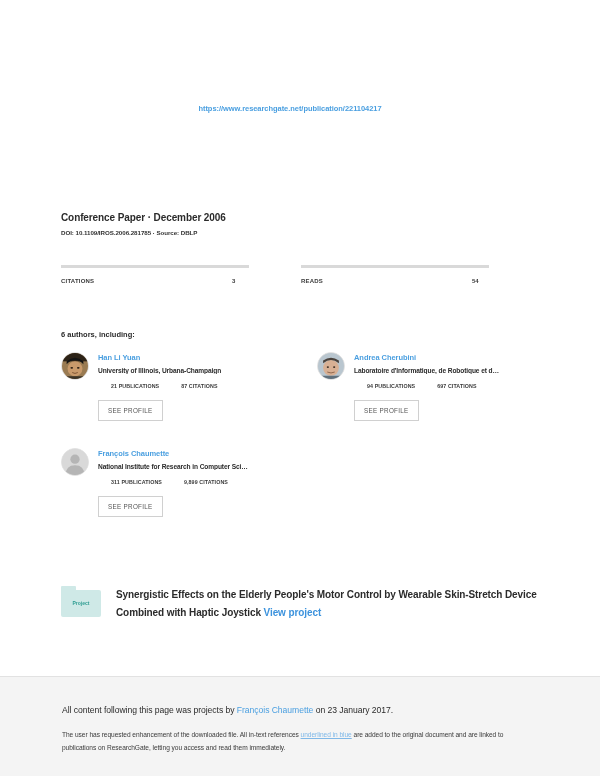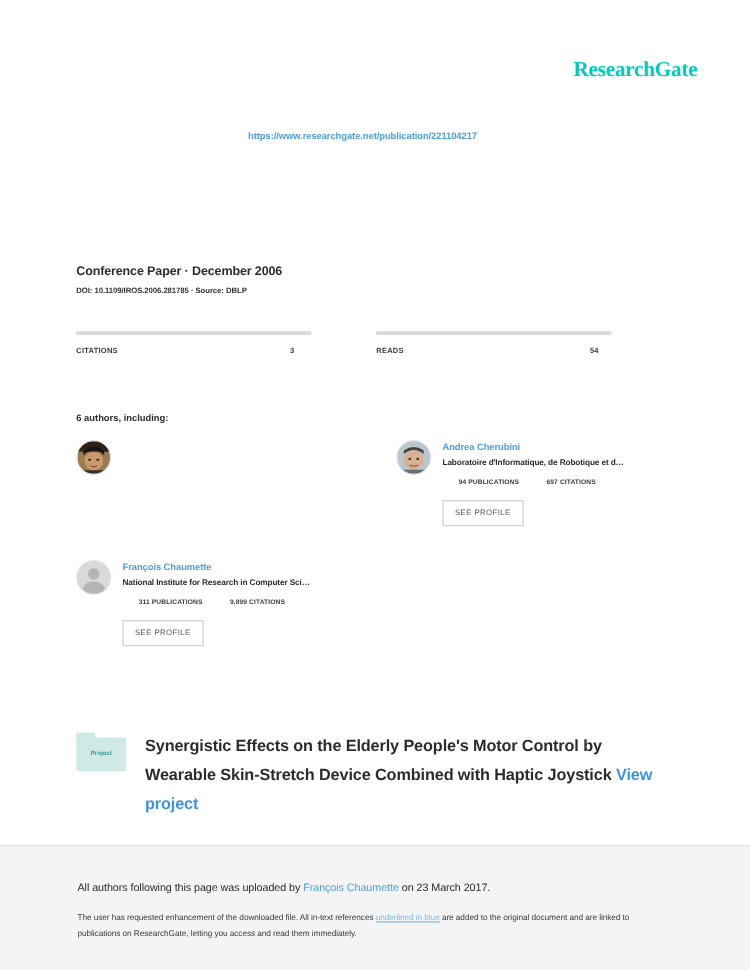--- a/index.html
+++ b/index.html
@@ -206,21 +206,21 @@
   .project-icon .body span {
     display: block;
     text-align: center;
     margin-top: 10px;
     font-size: 5px;
     font-weight: bold;
     color: #2f9d92;
   }
   .project-text {
     margin-left: 55px;
-    font-size: 13px;
+    font-size: 10px;
     font-weight: bold;
     color: #2b2b2b;
     line-height: 1.75;
     letter-spacing: -0.1px;
   }
   .view-project { color: #3d93dd; }
 
   
   .footer-divider {
     position: absolute;
@@ -260,21 +260,20 @@
   .footer-note .u {
     color: #7fb8e8;
     text-decoration: underline;
   }
 </style>
 </head>
 <body>
 
 <div class="page">
 
-  <div class="rg-logo">ResearchGate</div>
   <div class="paper-url">https://www.researchgate.net/publication/221104217</div>
 
   <div class="meta">
     <div class="meta-type">
       <span>Conference Paper</span>
       <span>·</span>
       <span>December 2006</span>
     </div>
     <div class="meta-doi">DOI: 10.1109/IROS.2006.281785 · Source: DBLP</div>
   </div>
@@ -301,20 +300,29 @@
           <rect width="28" height="28" fill="#9a7b52"></rect>
           <rect x="0" y="0" width="28" height="9" fill="#2c2217"></rect>
           <circle cx="14" cy="17" r="8" fill="#c99a6b"></circle>
           <path d="M5 12 Q14 3 23 12 L23 9 Q14 1 5 9 Z" fill="#141414"></path>
           <ellipse cx="10.5" cy="16" rx="1.4" ry="0.9" fill="#2a1d12"></ellipse>
           <ellipse cx="17.5" cy="16" rx="1.4" ry="0.9" fill="#2a1d12"></ellipse>
           <path d="M11 21 Q14 23 17 21" stroke="#7a5233" stroke-width="1" fill="none"></path>
           <rect x="0" y="25" width="28" height="3" fill="#3b3327"></rect>
         </svg>
       </div>
+      <div class="author-body">
+        <div class="author-name">Han Li Yuan</div>
+        <div class="author-affil">University of Illinois, Urbana-Champaign</div>
+        <div class="author-stats">
+          <div class="astat">21 PUBLICATIONS</div>
+          <div class="astat">87 CITATIONS</div>
+        </div>
+        <div class="see-profile">SEE PROFILE</div>
+      </div>
     </div>
 
     <div class="author a1">
       <div class="avatar">
         <svg viewBox="0 0 28 28">
           <rect width="28" height="28" fill="#b9c6cf"></rect>
           <circle cx="14" cy="16" r="8.5" fill="#d8b094"></circle>
           <path d="M5.5 11 Q14 4 22.5 11 L22.5 8 Q14 2 5.5 8 Z" fill="#4a423c"></path>
           <ellipse cx="10.6" cy="15.2" rx="1.2" ry="1" fill="#3a2c22"></ellipse>
           <ellipse cx="17.4" cy="15.2" rx="1.2" ry="1" fill="#3a2c22"></ellipse>
@@ -363,19 +371,19 @@
     </div>
     <div class="project-text">
       <span>Synergistic Effects on the Elderly People's Motor Control by Wearable Skin-Stretch Device Combined with Haptic Joystick</span>
       <span class="view-project">View project</span>
     </div>
   </div>
 
   <div class="footer-zone"></div>
   <div class="footer-divider"></div>
   <div class="footer-main">
-    <span>All authors following this page was uploaded by </span><a href="#">François Chaumette</a><span> on 23 March 2017.</span>
+    <span>All content following this page was projects by </span><a href="#">François Chaumette</a><span> on 23 January 2017.</span>
   </div>
   <div class="footer-note">
     <span>The user has requested enhancement of the downloaded file. All in-text references </span><span class="u">underlined in blue</span><span> are added to the original document and are linked to publications on ResearchGate, letting you access and read them immediately.</span>
   </div>
 
 </div>
 
 </body></html>

